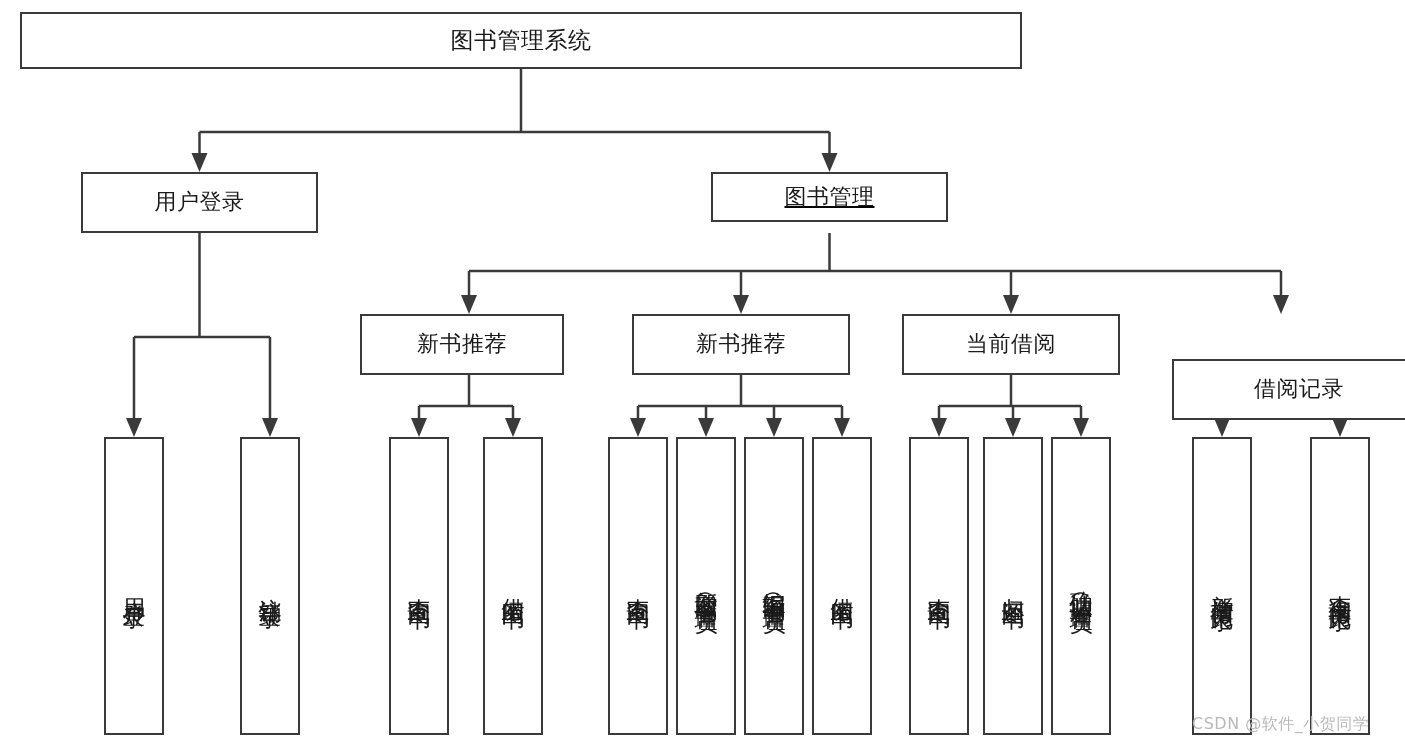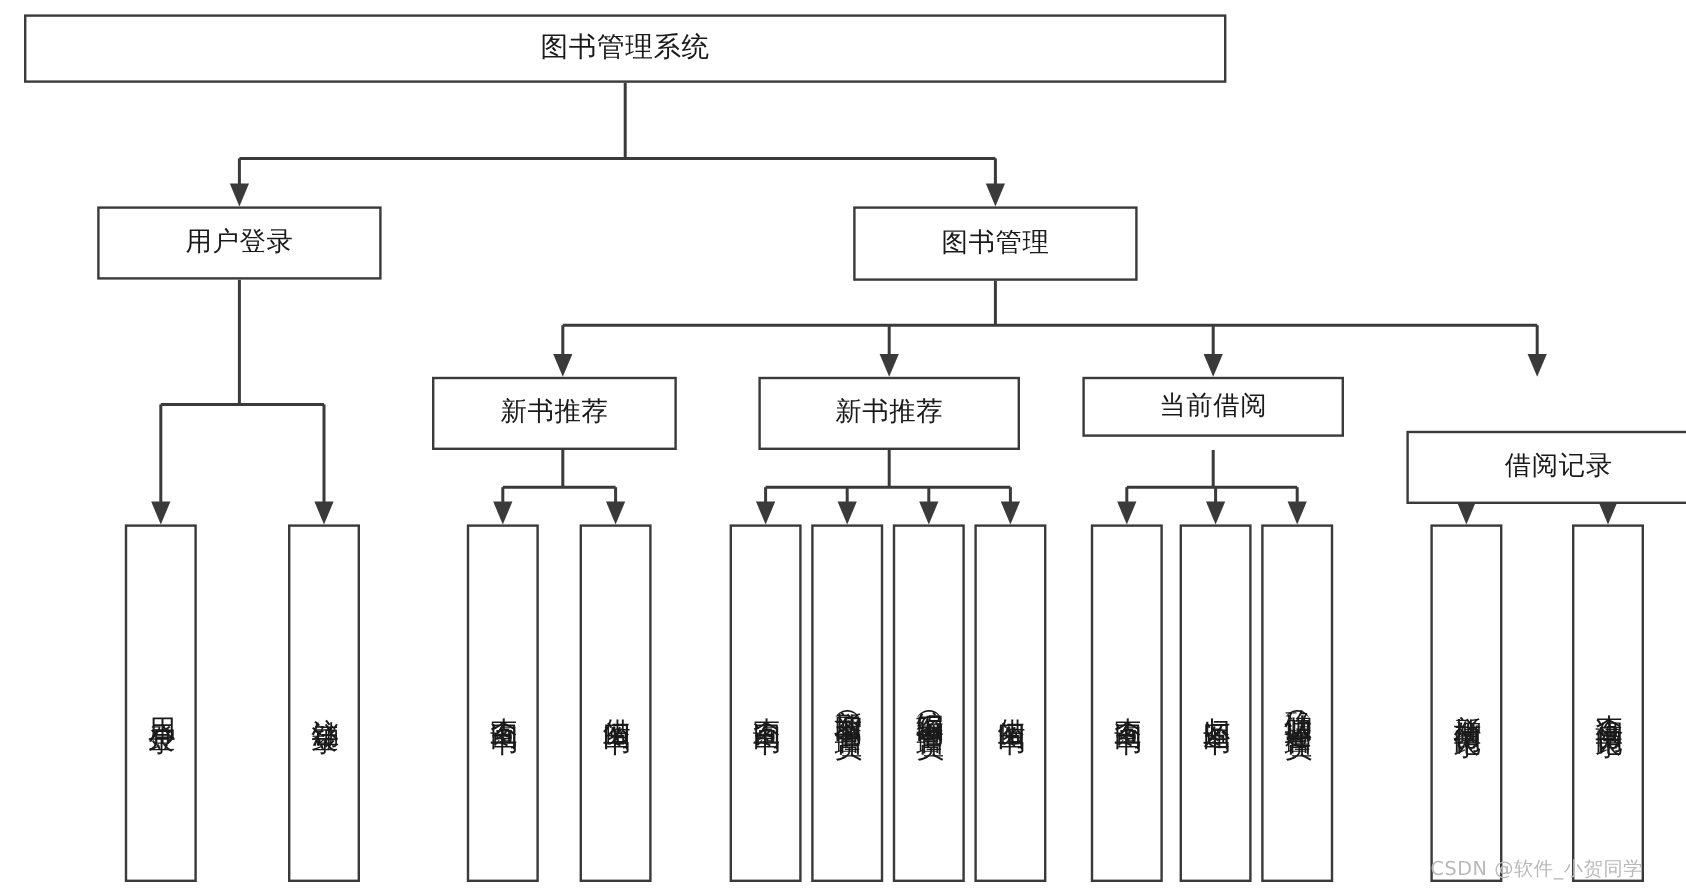--- a/index.html
+++ b/index.html
@@ -125,30 +125,30 @@
         <path d="M 1332 418 L 1348 418 L 1340 437 Z" fill="#3a3a3a"></path>
       </g>
   </svg>
   <div id="node-layer">
       <div class="node-box horizontal root" style="left: 20px; top: 12px; width: 1002px; height: 57px;">
         <span class="node-label">图书管理系统</span>
       </div>
       <div class="node-box horizontal" style="left: 81px; top: 172px; width: 237px; height: 61px;">
         <span class="node-label">用户登录</span>
       </div>
-      <div class="node-box horizontal" style="left: 711px; top: 172px; width: 237px; height: 62px;">
+      <div class="node-box horizontal" style="left: 711px; top: 172px; width: 237px; height: 50px; text-decoration: underline;">
         <span class="node-label">图书管理</span>
       </div>
       <div class="node-box horizontal" style="left: 360px; top: 314px; width: 204px; height: 61px;">
         <span class="node-label">新书推荐</span>
       </div>
       <div class="node-box horizontal" style="left: 632px; top: 314px; width: 218px; height: 61px;">
         <span class="node-label">新书推荐</span>
       </div>
-      <div class="node-box horizontal" style="left: 902px; top: 314px; width: 218px; height: 50px;">
+      <div class="node-box horizontal" style="left: 902px; top: 314px; width: 218px; height: 61px;">
         <span class="node-label">当前借阅</span>
       </div>
       <div class="node-box horizontal" style="left: 1172px; top: 314px; width: 254px; height: 61px; margin-top: 45px;">
         <span class="node-label">借阅记录</span>
       </div>
       <div class="node-box vertical" style="left: 104px; top: 437px; width: 60px; height: 298px;">
         <span class="node-label">用户登录</span>
       </div>
       <div class="node-box vertical" style="left: 240px; top: 437px; width: 60px; height: 298px;">
         <span class="node-label">注销登录</span>

